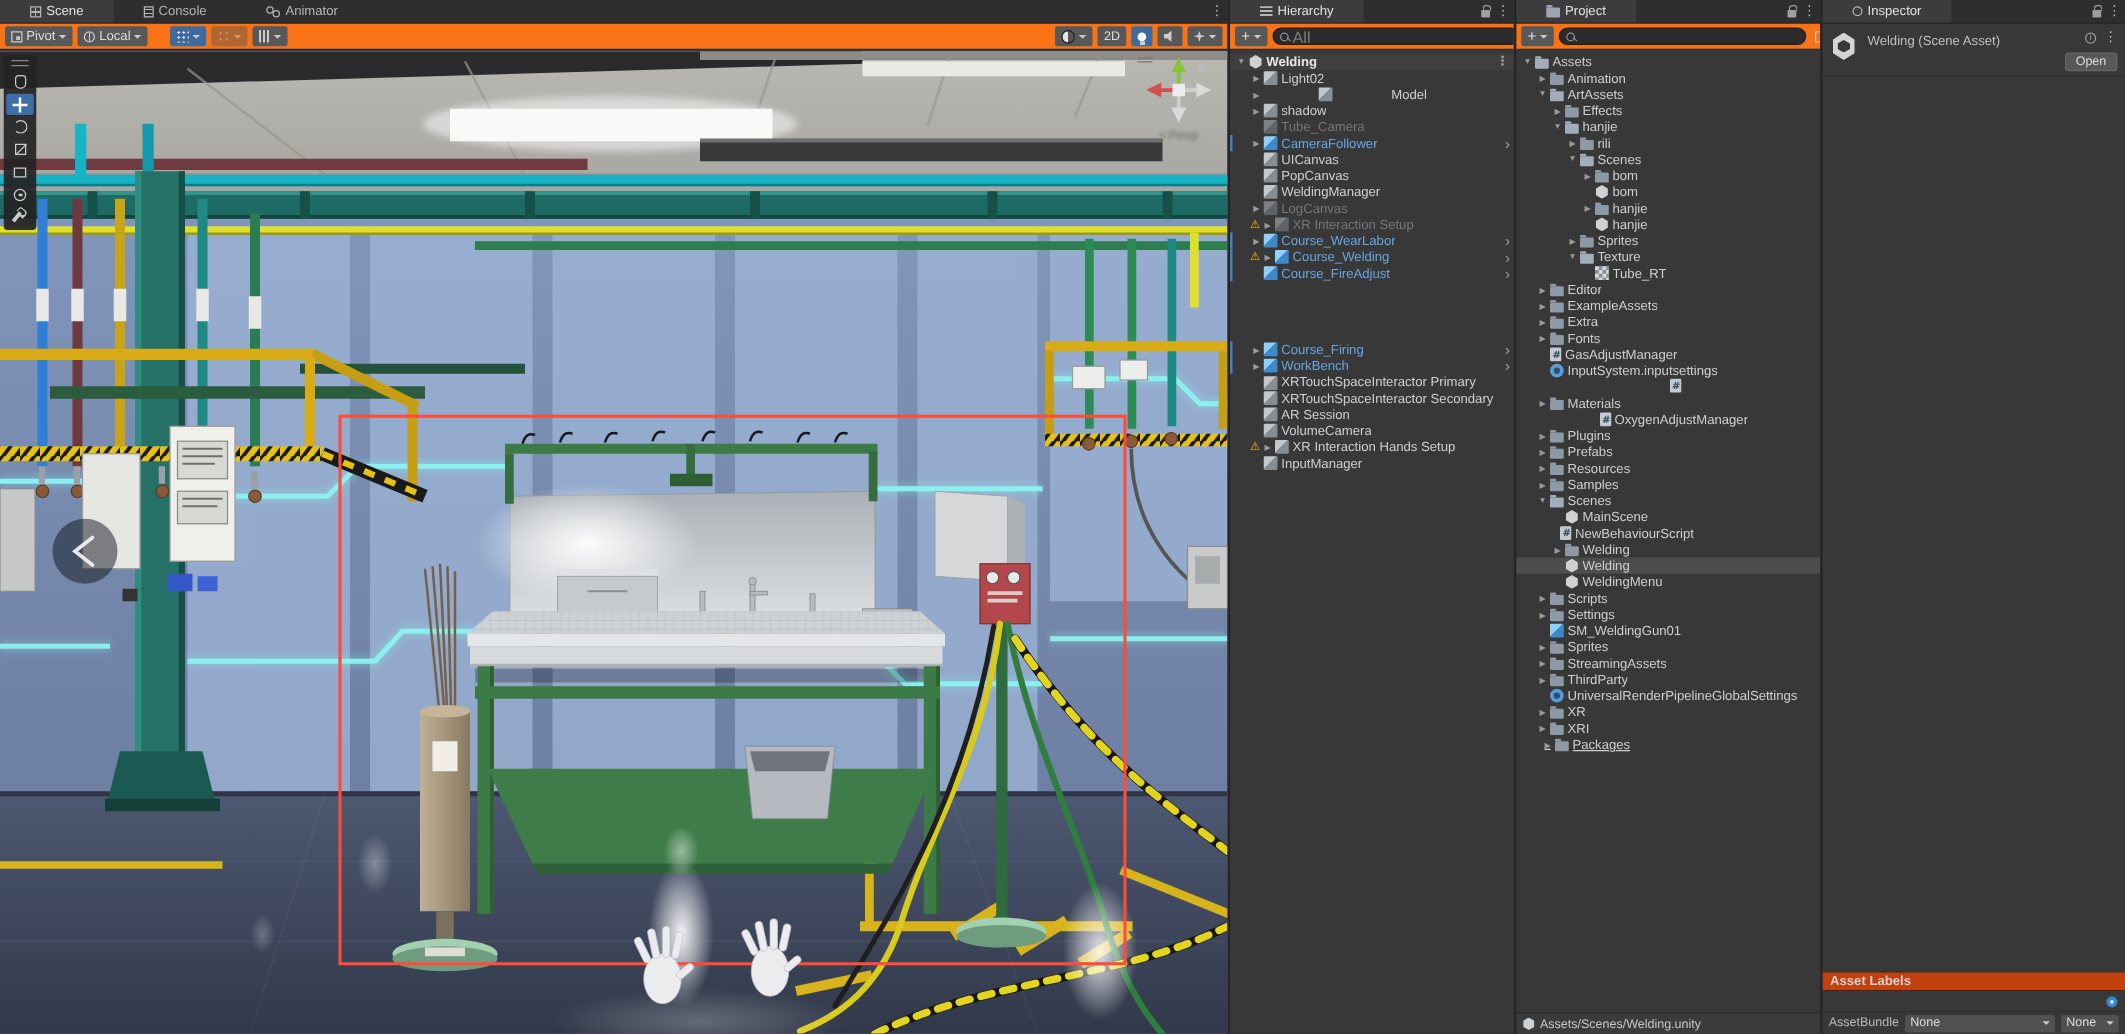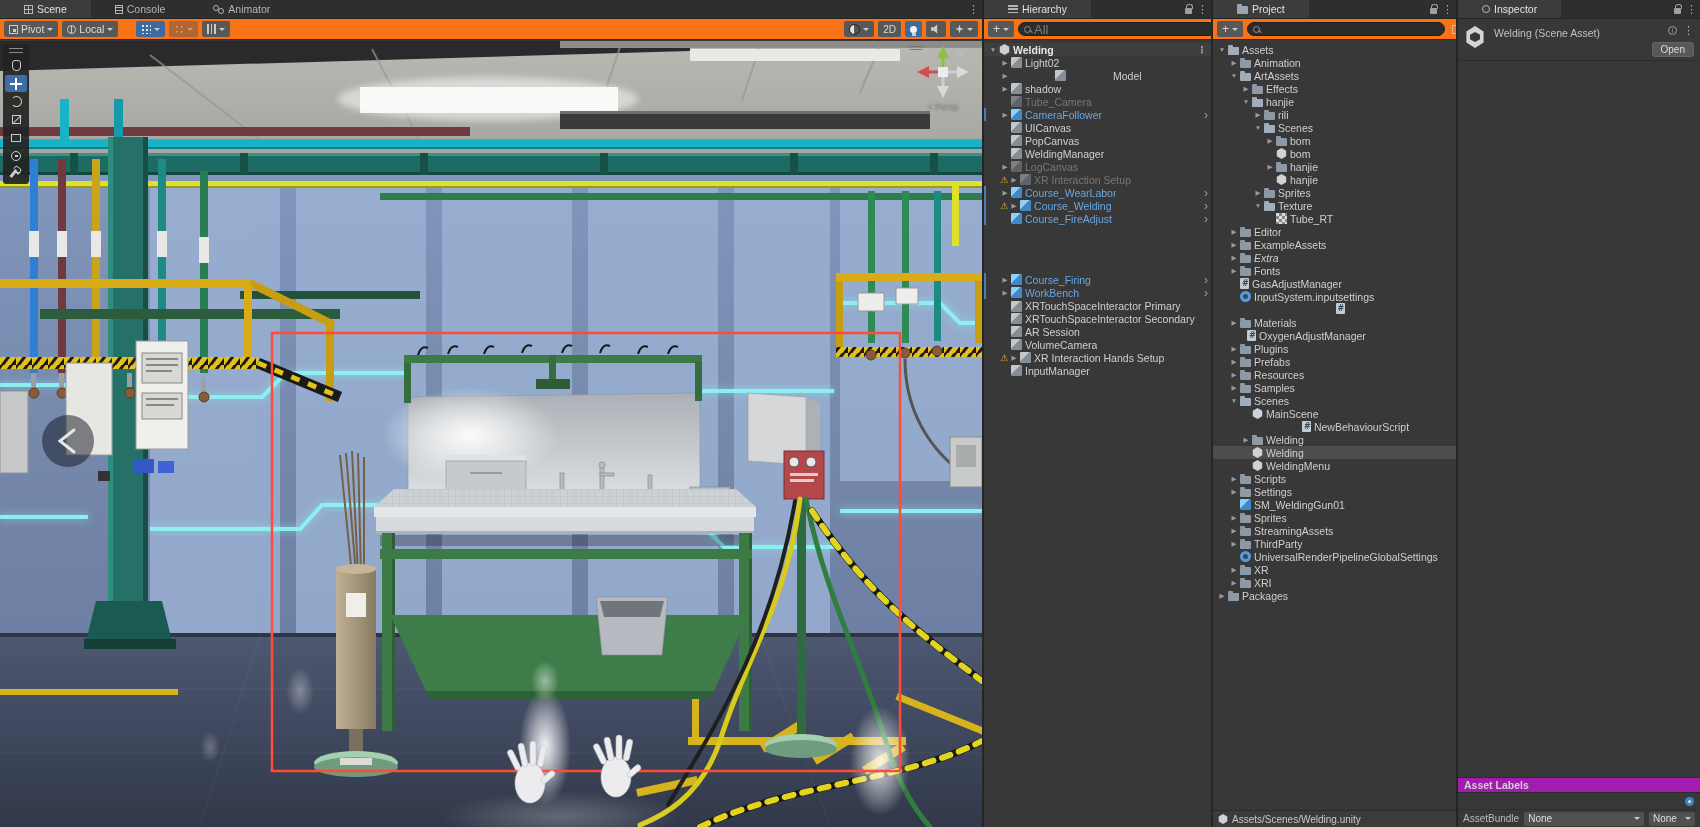--- a/index.html
+++ b/index.html
@@ -114,21 +114,21 @@
   .statusbar{position:absolute;left:0;right:0;bottom:0;height:17px;background:#3b3b3b;border-top:1px solid #2a2a2a;display:flex;align-items:center;gap:4px;padding:0 5px;font-size:10px;color:#c8c8c8}
   .statusbar .ic{width:10px;height:10px;margin:0}
   
   .insp-head{padding:4px 5px 2px;position:relative;border-bottom:1px solid #2d2d2d;height:42px}
   .hex-lg{width:20px;height:22px;clip-path:polygon(50% 0,93% 25%,93% 75%,50% 100%,7% 75%,7% 25%);background:#d2d4d6;position:absolute;left:7px;top:7px}
   .hex-lg::after{content:'';position:absolute;inset:6px 5px;background:#383838;clip-path:polygon(50% 0,100% 28%,100% 72%,50% 100%,0 72%,0 28%)}
   .insp-title{position:absolute;left:36px;top:8px;color:#c0c0c0}
   .insp-ico-r{position:absolute;right:6px;top:6px;display:flex;gap:6px;align-items:center}
   .openbtn{position:absolute;right:6px;top:23px;height:15px;padding:0 8px;background:#585858;border:1px solid #666;border-radius:3px;color:#ddd;font-size:10px;display:flex;align-items:center}
   .insp-bottom{position:absolute;left:0;right:0;bottom:0}
-  .al-head{height:16px;background:#a21caf;border-top:1px solid #2b2b2b;border-bottom:1px solid #2b2b2b;display:flex;align-items:center;padding:0 6px;font-weight:bold;color:#d2d2d2}
+  .al-head{height:16px;background:#c2410c;border-top:1px solid #2b2b2b;border-bottom:1px solid #2b2b2b;display:flex;align-items:center;padding:0 6px;font-weight:bold;color:#d2d2d2}
   .al-row{height:16px;display:flex;align-items:center;justify-content:flex-end;padding:0 6px}
   .tagdot{width:9px;height:9px;border-radius:50%;background:#3a86c8;position:relative}
   .tagdot::after{content:'';position:absolute;left:3px;top:3px;width:3px;height:3px;border-radius:50%;background:#cfe6f8}
   .ab-row{height:18px;background:#383838;border-top:1px solid #2e2e2e;display:flex;align-items:center;gap:5px;padding:0 5px;font-size:10px;color:#bbb}
   .dd{height:14px;background:#515151;border-radius:2px;display:flex;align-items:center;justify-content:space-between;padding:0 4px;color:#ddd}
   .dd1{flex:1}
   .dd2{width:46px}
   .sep{width:1px;height:12px;background:#2c2c2c}
   .twoD{font-size:10px;color:#ddd}
 </style>
@@ -820,21 +820,21 @@
       <div class="trow" style="padding-left: 16px;">
         <span class="exp">▶</span>
         <span class="ic ic-folder"></span>
         <span class="lbl">Editor</span>
       </div>
       <div class="trow" style="padding-left: 16px;">
         <span class="exp">▶</span>
         <span class="ic ic-folder"></span>
         <span class="lbl">ExampleAssets</span>
       </div>
-      <div class="trow" style="padding-left: 16px; font-style: italic;">
+      <div class="trow" style="padding-left: 16px;">
         <span class="exp">▶</span>
         <span class="ic ic-folder"></span>
         <span class="lbl">Extra</span>
       </div>
       <div class="trow" style="padding-left: 16px;">
         <span class="exp">▶</span>
         <span class="ic ic-folder"></span>
         <span class="lbl">Fonts</span>
       </div>
       <div class="trow" style="padding-left: 16px;">
@@ -850,21 +850,21 @@
       <div class="trow" style="padding-left: 16px; flex-direction: column;">
         <span class="exp"></span>
         <span class="ic ic-script"></span>
         <span class="lbl">manager</span>
       </div>
       <div class="trow" style="padding-left: 16px;">
         <span class="exp">▶</span>
         <span class="ic ic-folder"></span>
         <span class="lbl">Materials</span>
       </div>
-      <div class="trow" style="padding-left: 23px;">
+      <div class="trow" style="padding-left: 1px; justify-content: center;">
         <span class="exp"></span>
         <span class="ic ic-script"></span>
         <span class="lbl">OxygenAdjustManager</span>
       </div>
       <div class="trow" style="padding-left: 16px;">
         <span class="exp">▶</span>
         <span class="ic ic-folder"></span>
         <span class="lbl">Plugins</span>
       </div>
       <div class="trow" style="padding-left: 16px;">
@@ -885,21 +885,21 @@
       <div class="trow" style="padding-left: 16px;">
         <span class="exp">▼</span>
         <span class="ic ic-folder-open"></span>
         <span class="lbl">Scenes</span>
       </div>
       <div class="trow" style="padding-left: 28px;">
         <span class="exp"></span>
         <span class="ic ic-scene"></span>
         <span class="lbl">MainScene</span>
       </div>
-      <div class="trow" style="padding-left: 34px; justify-content: center;">
+      <div class="trow" style="padding-left: 24px;">
         <span class="exp"></span>
         <span class="ic ic-script"></span>
         <span class="lbl">NewBehaviourScript</span>
       </div>
       <div class="trow" style="padding-left: 28px;">
         <span class="exp">▶</span>
         <span class="ic ic-folder"></span>
         <span class="lbl">Welding</span>
       </div>
       <div class="trow sel" style="padding-left: 28px;">
@@ -950,21 +950,21 @@
       <div class="trow" style="padding-left: 16px;">
         <span class="exp">▶</span>
         <span class="ic ic-folder"></span>
         <span class="lbl">XR</span>
       </div>
       <div class="trow" style="padding-left: 16px;">
         <span class="exp">▶</span>
         <span class="ic ic-folder"></span>
         <span class="lbl">XRI</span>
       </div>
-      <div class="trow" style="padding-left: 4px;">
+      <div class="trow" style="padding-left: 20px; text-decoration: underline;">
         <span class="exp">▶</span>
         <span class="ic ic-folder"></span>
         <span class="lbl">Packages</span>
       </div>
     </div>
   <div class="statusbar">
     <span class="ic ic-scene" style="width:10px;height:10px"></span>
     <span>Assets/Scenes/Welding.unity</span>
   </div>
 </div>

